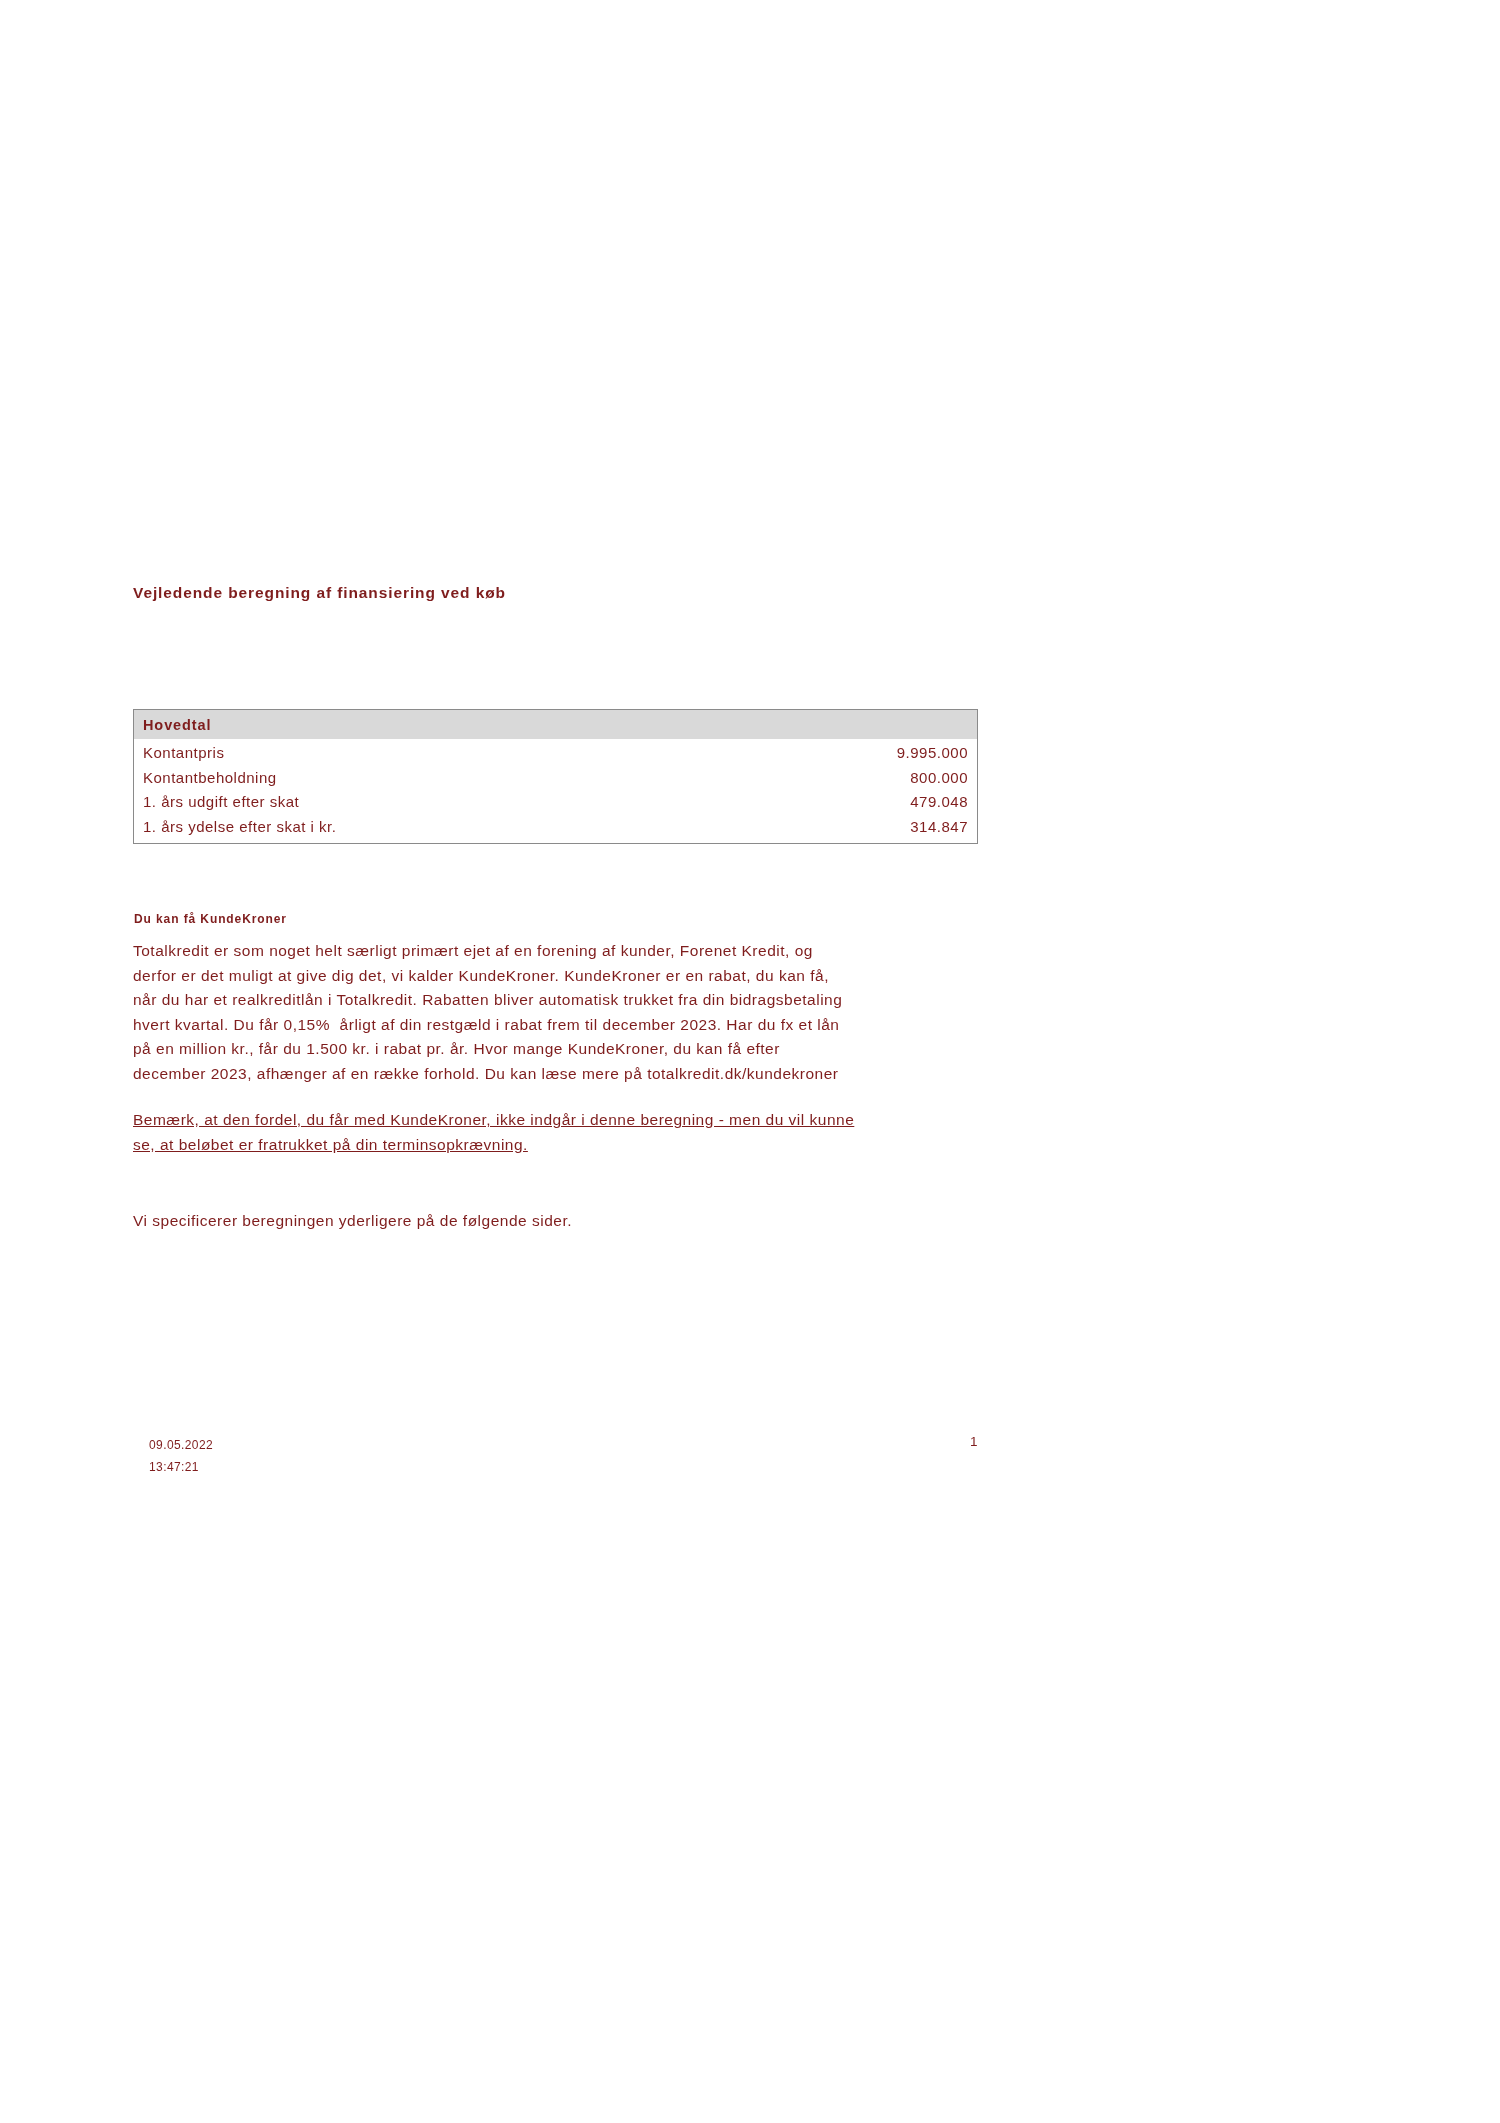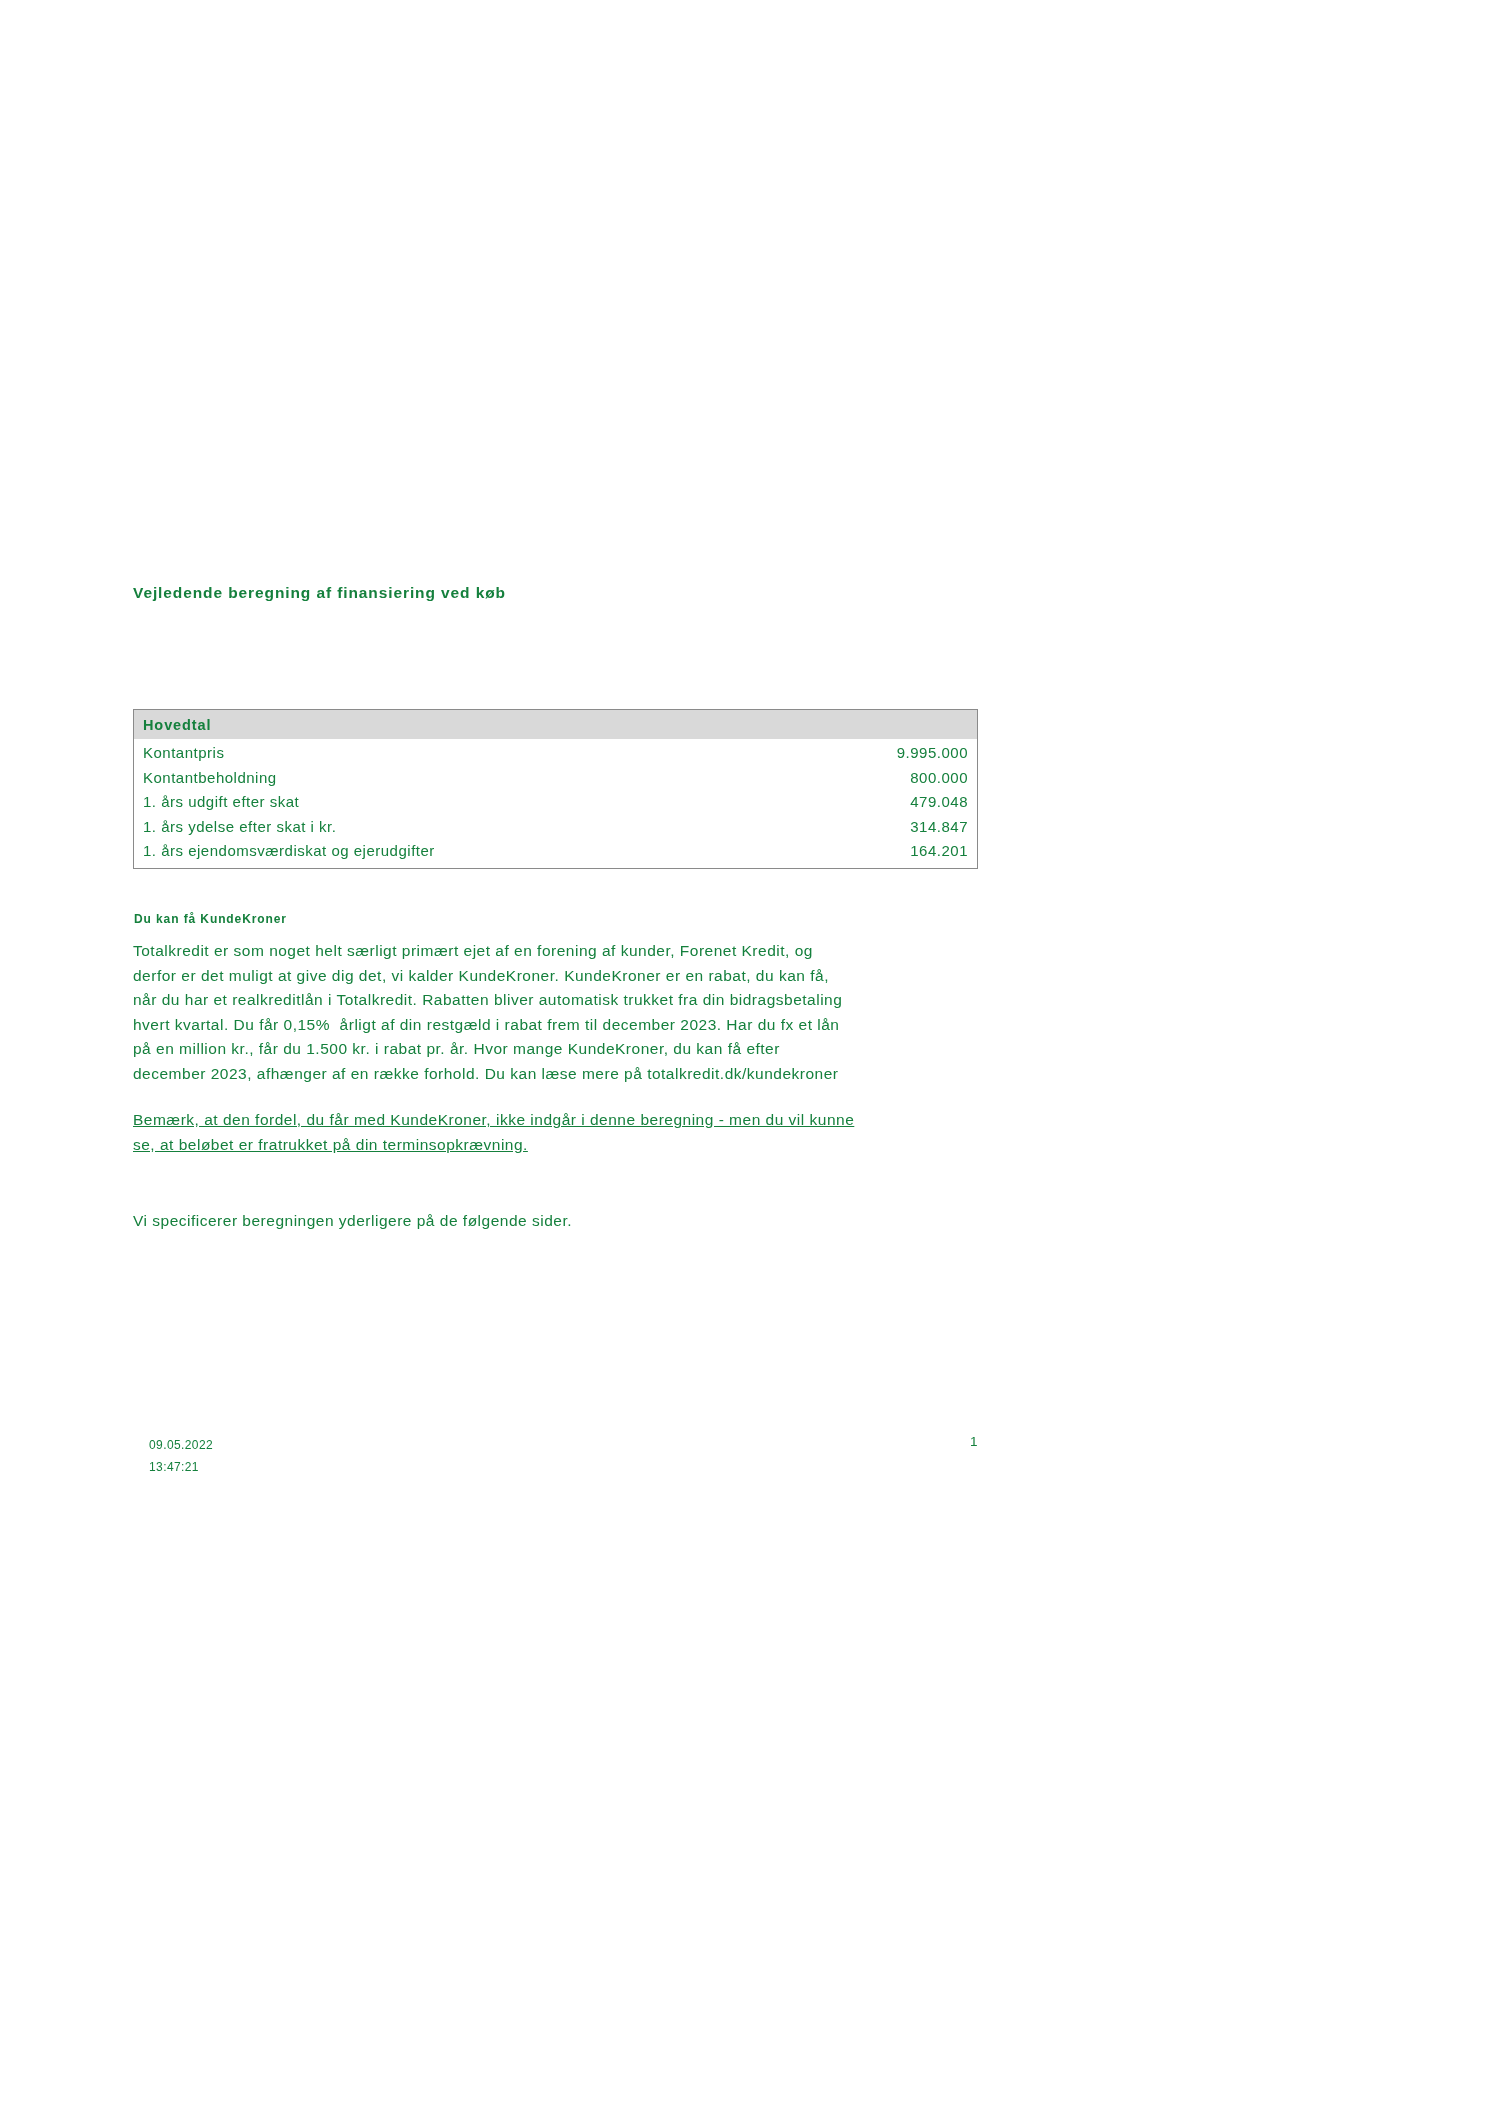--- a/index.html
+++ b/index.html
@@ -3,21 +3,21 @@
 <meta charset="utf-8">
 <style>
   * { box-sizing: border-box; }
   html, body { margin: 0; padding: 0; background: #ffffff; }
   .page {
     position: relative;
     width: 1500px;
     height: 2123px;
     background: #ffffff;
     font-family: "Liberation Sans", "DejaVu Sans", sans-serif;
-    color: #15803d;
+    color: #7f1d1d;
     overflow: hidden;
   }
   .doc-title {
     position: absolute;
     left: 133px;
     top: 584px;
     font-size: 15.5px;
     font-weight: 700;
     letter-spacing: 0.9px;
   }
@@ -106,24 +106,20 @@
         <span>800.000</span>
       </div>
       <div class="hovedtal-row">
         <span>1. års udgift efter skat</span>
         <span>479.048</span>
       </div>
       <div class="hovedtal-row">
         <span>1. års ydelse efter skat i kr.</span>
         <span>314.847</span>
       </div>
-      <div class="hovedtal-row">
-        <span>1. års ejendomsværdiskat og ejerudgifter</span>
-        <span>164.201</span>
-      </div>
     </div>
   </div>
 
   <div class="section-heading">Du kan få KundeKroner</div>
 
   <div class="para para-kundekroner">
     <div class="line">Totalkredit er som noget helt særligt primært ejet af en forening af kunder, Forenet Kredit, og</div>
     <div class="line">derfor er det muligt at give dig det, vi kalder KundeKroner. KundeKroner er en rabat, du kan få,</div>
     <div class="line">når du har et realkreditlån i Totalkredit. Rabatten bliver automatisk trukket fra din bidragsbetaling</div>
     <div class="line">hvert kvartal. Du får 0,15%  årligt af din restgæld i rabat frem til december 2023. Har du fx et lån</div>

